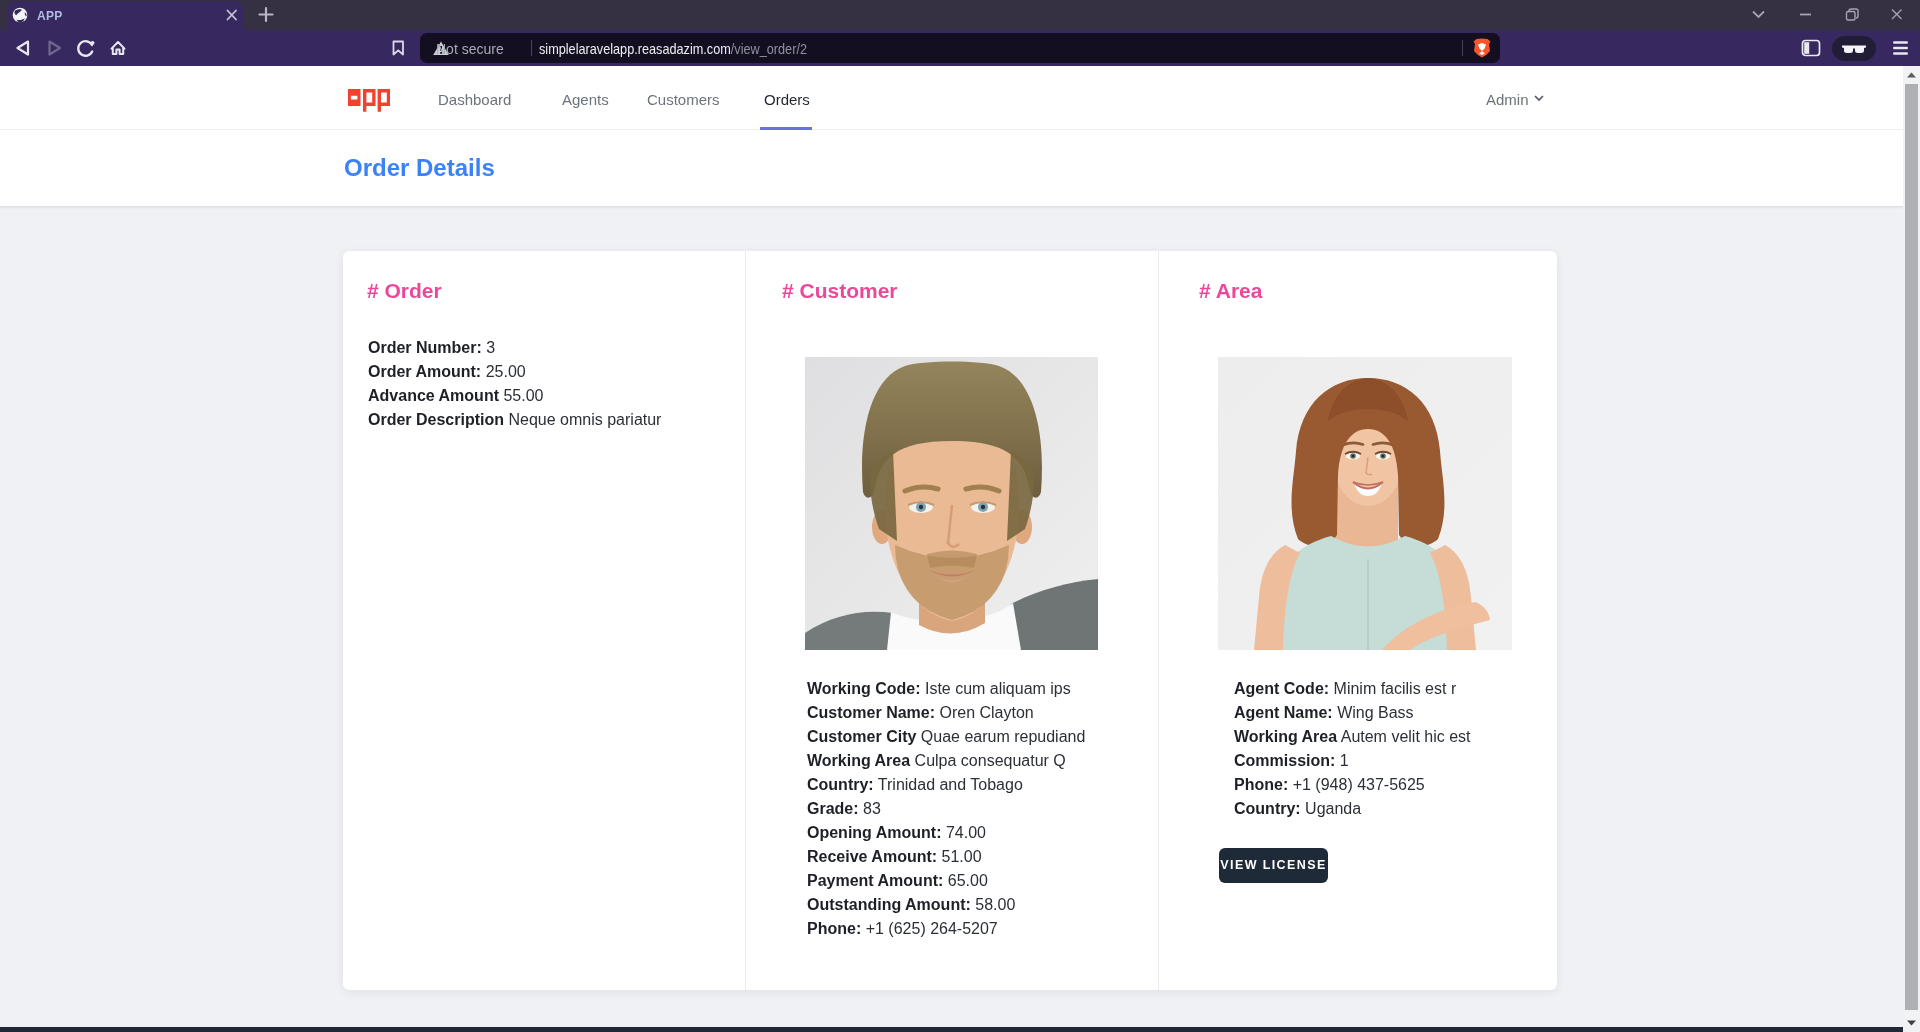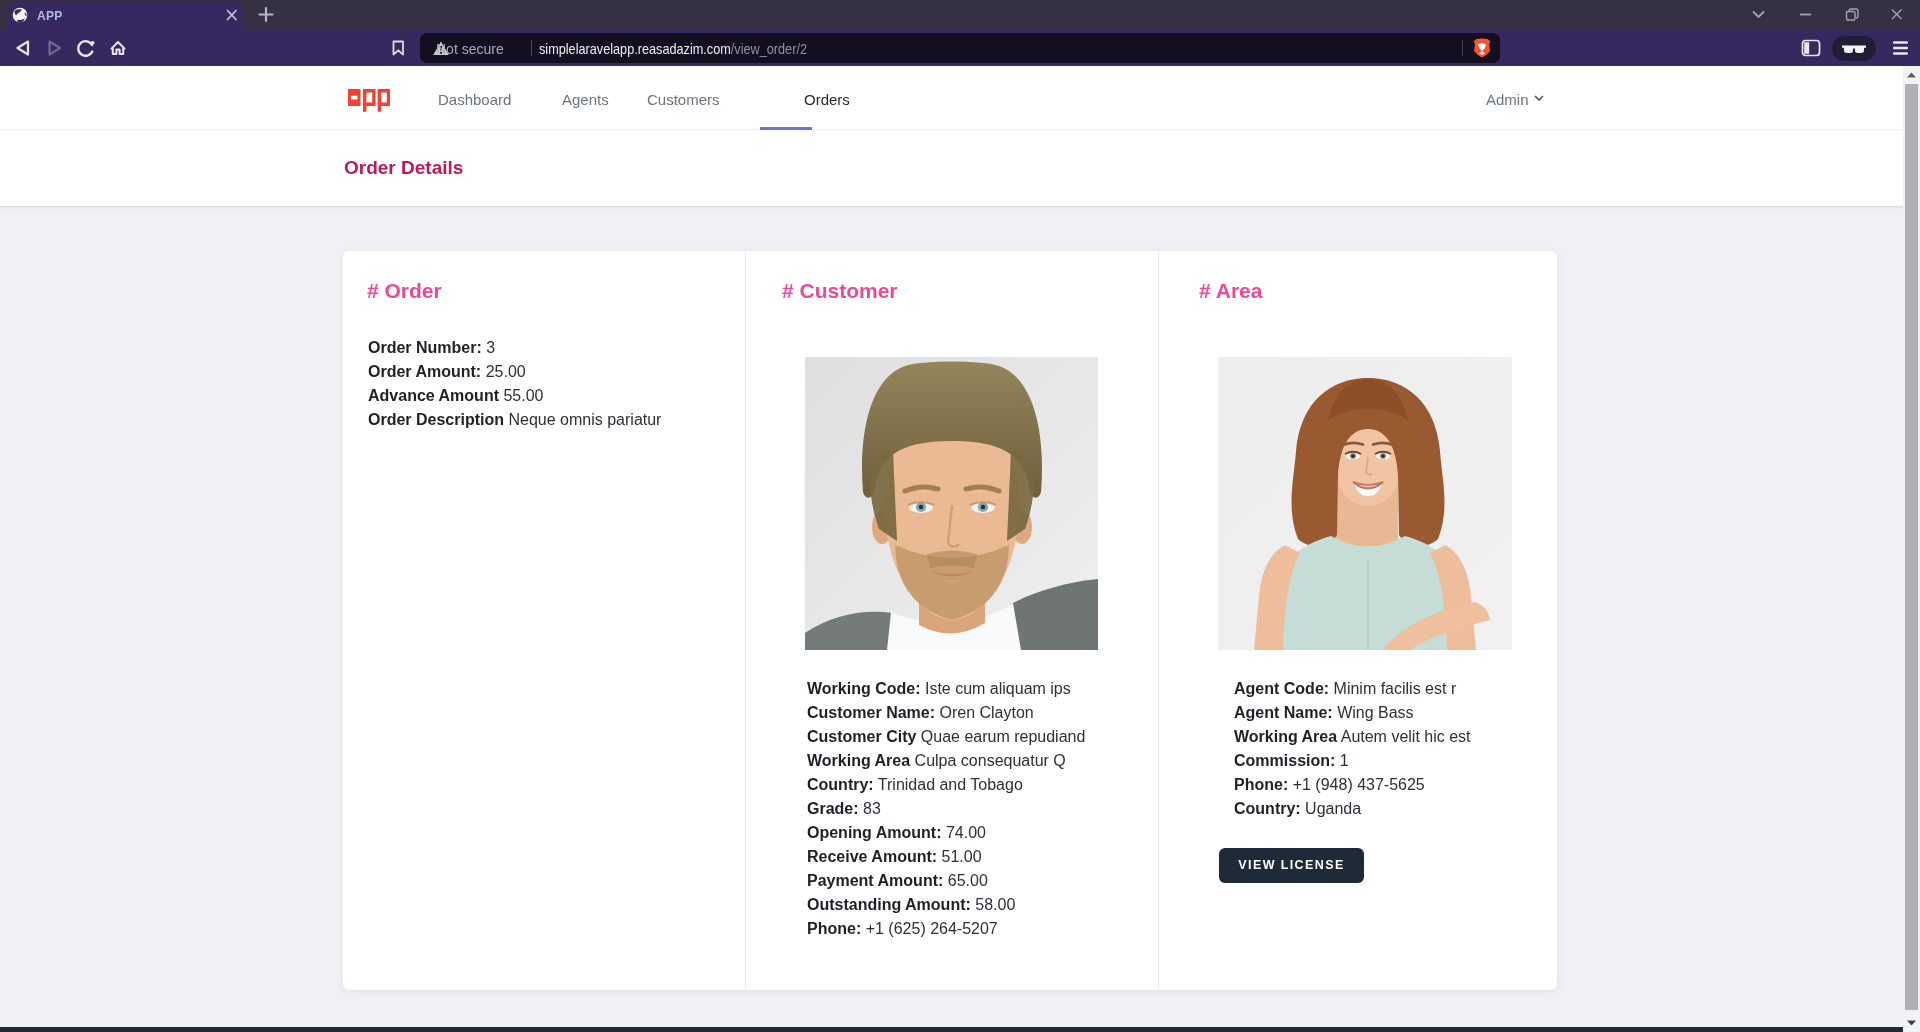--- a/index.html
+++ b/index.html
@@ -96,27 +96,27 @@
 <svg class="abs" style="left:347px;top:85px" width="48" height="30" viewBox="0 0 48 30">
   <g fill="#f2412f">
     <path d="M1 4 L13.5 4 L13.5 21 L1 21 Z M3.9 10.8 L3.9 14.6 L10.4 14.6 L10.4 10.8 Z" fill-rule="evenodd"></path>
     <path d="M16 4 L28.5 4 L28.5 21 L19.4 21 L19.4 26.8 L16 26.8 Z M19.4 7.5 L19.4 17.5 L25.2 17.5 L25.2 7.5 Z" fill-rule="evenodd"></path>
     <path d="M30.6 4 L43 4 L43 21 L34 21 L34 26.8 L30.6 26.8 Z M34 7.5 L34 17.5 L39.8 17.5 L39.8 7.5 Z" fill-rule="evenodd"></path>
   </g>
 </svg>
 <div class="navlink" style="left:438px;">Dashboard</div>
 <div class="navlink" style="left:554px;margin-left:8px;">Agents</div>
 <div class="navlink" style="left:647px;">Customers</div>
-<div class="navlink" style="left:764px;color:#1f2630;margin-left:40px;">Orders</div>
+<div class="navlink" style="left:764px;color:#1f2630;">Orders</div>
 <div class="abs" style="left:760px;top:127px;width:52px;height:3px;background:#6673e0;"></div>
 <div class="navlink" style="left:1486px;">Admin</div>
 <svg class="abs" style="left:1531px;top:90px" width="16" height="16" viewBox="0 0 16 16">
   <path d="M4.5 6.5 L8 10 L11.5 6.5" stroke="#545b64" stroke-width="1.7" fill="none" stroke-linecap="round"></path>
 </svg>
-<div class="abs" style="left:344px;top:157px;font-size:19px;line-height:21px;font-weight:700;color:#be185d;">Order Details</div>
+<div class="abs" style="left:344px;top:157px;font-size:24px;line-height:21px;font-weight:700;color:#3b82f6;">Order Details</div>
 
 <div id="graybg"></div>
 <div id="card"></div>
 <div class="vdiv" style="left:745px;"></div>
 <div class="vdiv" style="left:1158px;"></div>
 
 <div class="coltitle" style="left:367px;"># Order</div>
 <div class="coltitle" style="left:782px;"># Customer</div>
 <div class="coltitle" style="left:1199px;"># Area</div>
 
@@ -234,21 +234,21 @@
 
 <div class="body16" style="left:1220px;top:677px;margin-left:14px;">
   <div><b>Agent Code:</b> Minim facilis est r</div>
   <div><b>Agent Name:</b> Wing Bass</div>
   <div><b>Working Area</b> Autem velit hic est</div>
   <div><b>Commission:</b> 1</div>
   <div><b>Phone:</b> +1 (948) 437-5625</div>
   <div><b>Country:</b> Uganda</div>
 </div>
 
-<div class="abs" style="left:1219px;top:848px;width:145px;height:35px;background:#1f2a38;border-radius:6px;color:#fff;font-size:12.5px;font-weight:700;letter-spacing:1.4px;text-align:center;line-height:35px;">VIEW LICENSE</div>
+<div class="abs" style="left:1219px;top:848px;width:109px;height:35px;background:#1f2a38;border-radius:6px;color:#fff;font-size:12.5px;font-weight:700;letter-spacing:1.4px;text-align:center;line-height:35px;">VIEW LICENSE</div>
 
 <div id="footerbar"></div>
 <div id="sbtrack"></div>
 <div id="sbthumb"></div>
 <svg class="abs" style="left:1903px;top:66px" width="17" height="18" viewBox="0 0 17 18">
   <path d="M8.5 6.5 L13 11.5 L4 11.5 Z" fill="#5a5d60"></path>
 </svg>
 <svg class="abs" style="left:1903px;top:1014px" width="17" height="18" viewBox="0 0 17 18">
   <path d="M8.5 11.5 L4 6.5 L13 6.5 Z" fill="#3f4245"></path>
 </svg>

